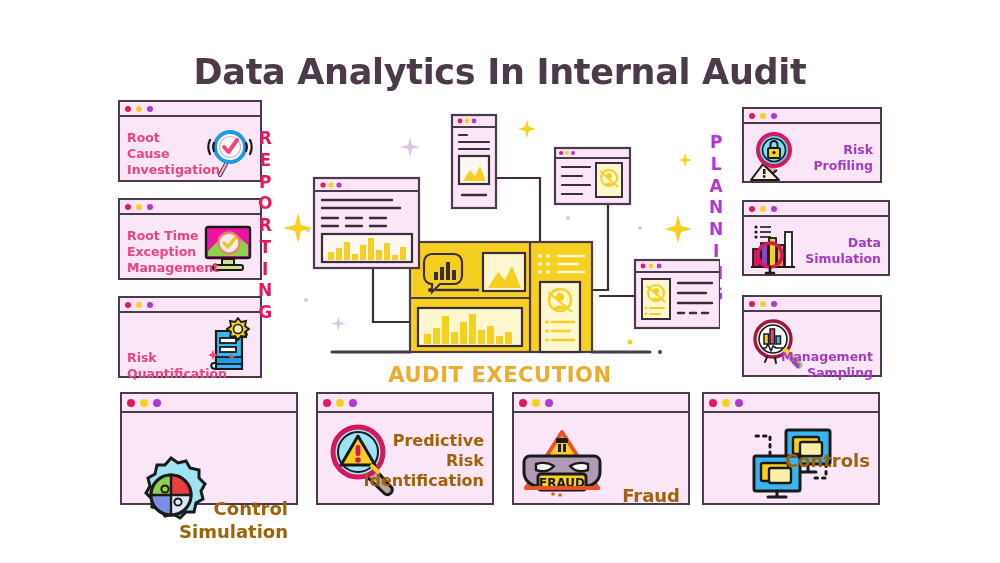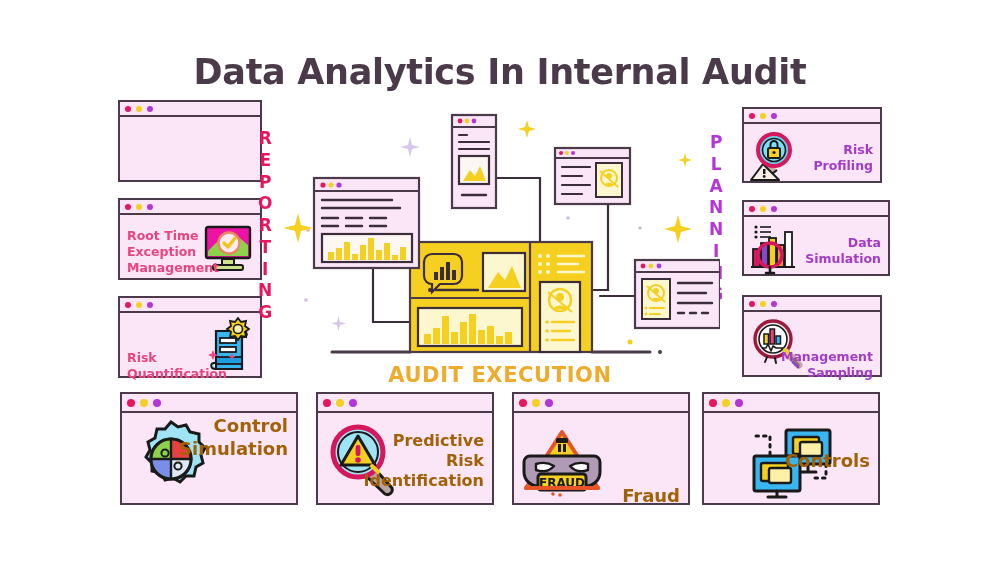--- a/index.html
+++ b/index.html
@@ -72,20 +72,40 @@
 
 <div class="stage">
 
   <div class="title">Data Analytics In Internal Audit</div>
 
   <div class="card lcard" style="left:118px;top:100px;width:144px;height:82px;">
     <div class="card-bar">
       <span class="dot d1"></span>
       <span class="dot d2"></span>
       <span class="dot d3"></span>
+    </div>
+    <div class="card-body">
+      <div class="lbl pinktxt">
+        <div>Root</div>
+        <div>Cause</div>
+        <div>Investigation</div>
+      </div>
+      <span class="ico">
+        <svg width="56" height="56" viewBox="0 0 56 56">
+          <line x1="26" y1="40" x2="20" y2="51" stroke="#2b2b2b" stroke-width="4" stroke-linecap="round"></line>
+          <line x1="26" y1="40" x2="20" y2="51" stroke="#f5a9c0" stroke-width="2.4" stroke-linecap="round"></line>
+          <circle cx="30" cy="23" r="15" fill="#ffffff" stroke="#1e9ce0" stroke-width="4"></circle>
+          <circle cx="30" cy="23" r="10.5" fill="#fff" stroke="#f5a9c0" stroke-width="1.2"></circle>
+          <path d="M24 23 l4.6 5 L37 16" fill="none" stroke="#f0457f" stroke-width="4" stroke-linecap="round" stroke-linejoin="round"></path>
+          <path d="M10 16 a16 16 0 0 0 0 14" fill="none" stroke="#1a1a1a" stroke-width="2.2" stroke-linecap="round"></path>
+          <path d="M14 19 a10 10 0 0 0 0 8" fill="none" stroke="#1a1a1a" stroke-width="2.2" stroke-linecap="round"></path>
+          <path d="M50 16 a16 16 0 0 1 0 14" fill="none" stroke="#1a1a1a" stroke-width="2.2" stroke-linecap="round"></path>
+          <path d="M46 19 a10 10 0 0 1 0 8" fill="none" stroke="#1a1a1a" stroke-width="2.2" stroke-linecap="round"></path>
+        </svg>
+      </span>
     </div>
   </div>
 
   <div class="card lcard" style="left:118px;top:198px;width:144px;height:82px;">
     <div class="card-bar">
       <span class="dot d1"></span>
       <span class="dot d2"></span>
       <span class="dot d3"></span>
     </div>
     <div class="card-body">
@@ -458,21 +478,21 @@
   </span>
 
   <div class="center-heading">AUDIT EXECUTION</div>
 
   <div class="card bcard" style="left:120px;top:392px;width:178px;height:113px;">
     <div class="card-bar" style="height:17px;">
       <span class="dot d1" style="width:8px;height:8px;"></span>
       <span class="dot d2" style="width:8px;height:8px;"></span>
       <span class="dot d3" style="width:8px;height:8px;"></span>
     </div>
-    <div class="card-body" style="height:calc(100% - 17px);align-items:flex-start;padding-bottom:7px;">
+    <div class="card-body" style="height:calc(100% - 17px);align-items:flex-end;padding-bottom:7px;margin-top:36px;">
       <div class="lbl goldtxt">
         <div>Control</div>
         <div>Simulation</div>
       </div>
       <span class="ico" style="top:48%;left:10px;">
         <svg width="78" height="78" viewBox="0 0 78 78">
           <path d="M39 2 l7 5 l8 -2 l4 7 l9 2 l0 8 l6 6 l-4 7 l2 8 l-7 4 l-2 9 l-8 0 l-6 6 l-7 -4 l-8 2 l-4 -7 l-9 -2 l0 -8 l-6 -6 l4 -7 l-2 -8 l7 -4 l2 -9 l8 0 z" fill="#9fe3f5" stroke="#1a1a1a" stroke-width="3"></path>
           <circle cx="39" cy="39" r="20" fill="#ffffff" stroke="#1a1a1a" stroke-width="3"></circle>
           <path d="M39 19 a20 20 0 0 1 20 20 L39 39 Z" fill="#e84040"></path>
           <path d="M19 39 a20 20 0 0 1 20 -20 L39 39 Z" fill="#8ed14a"></path>

